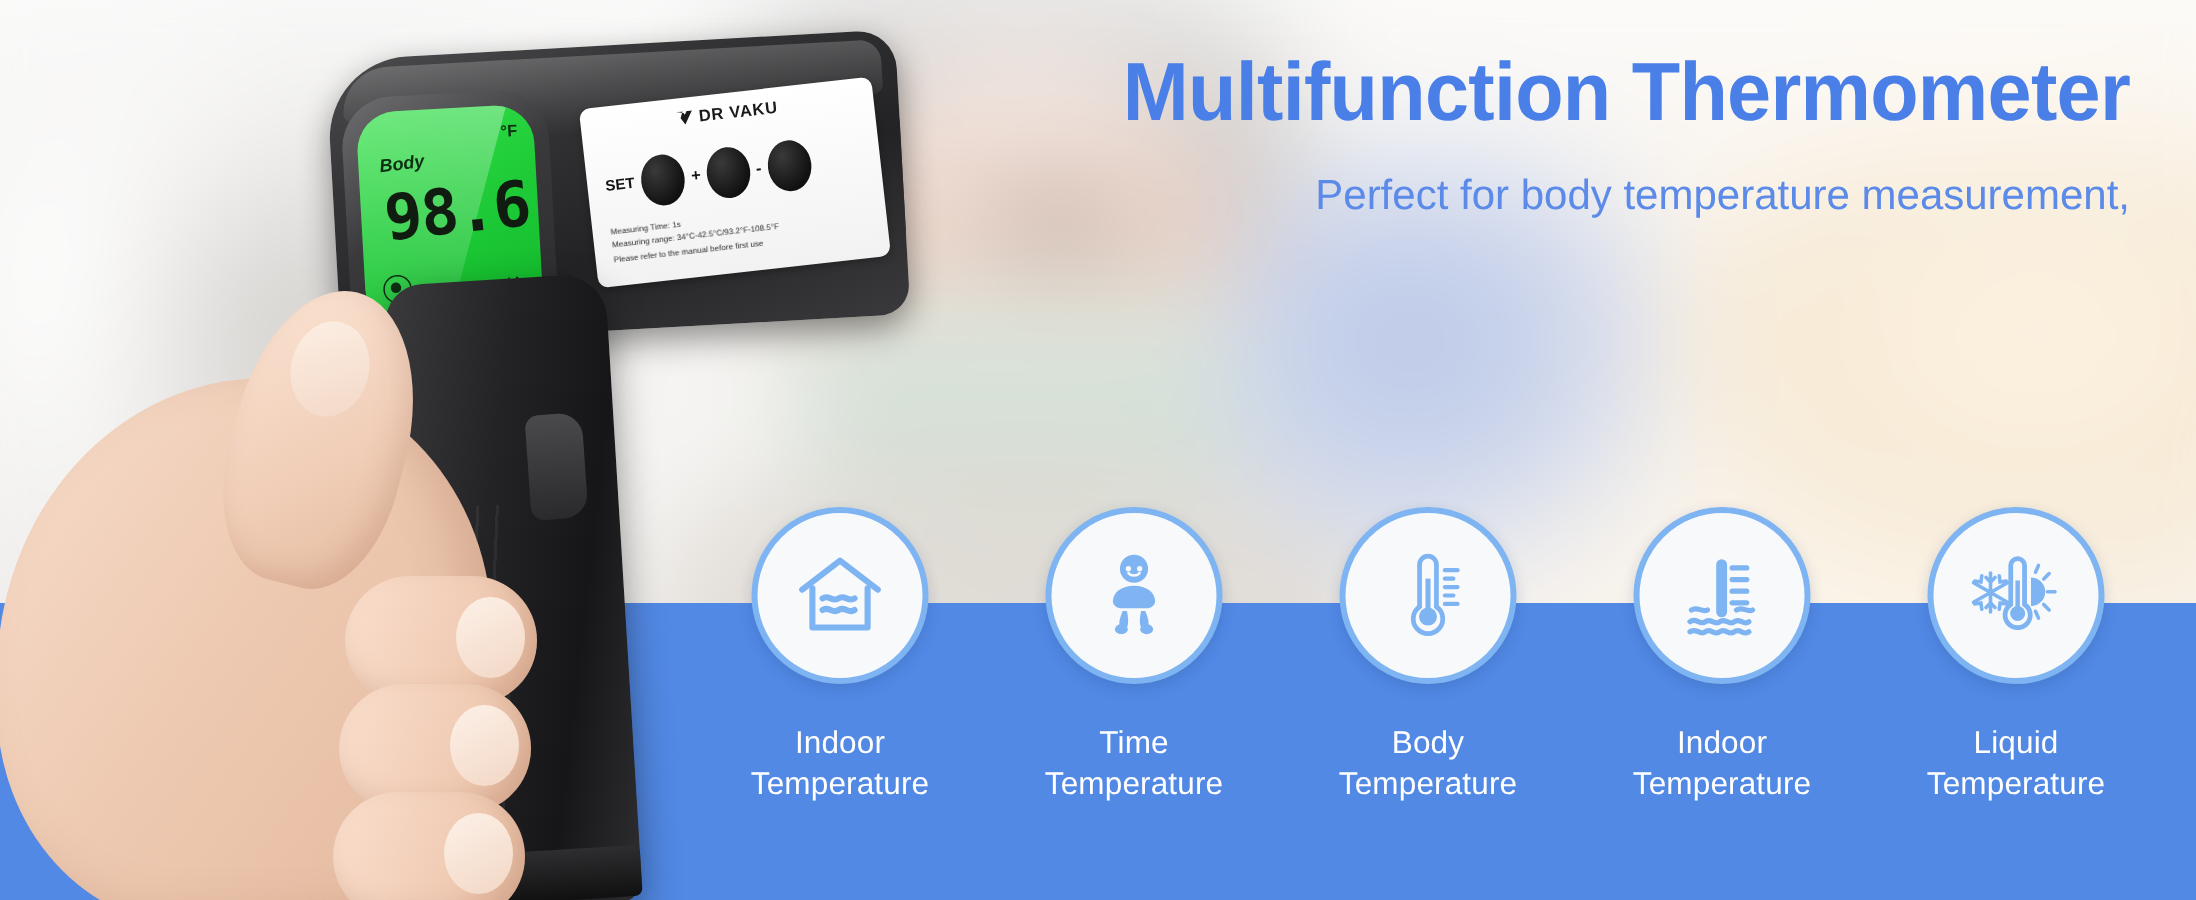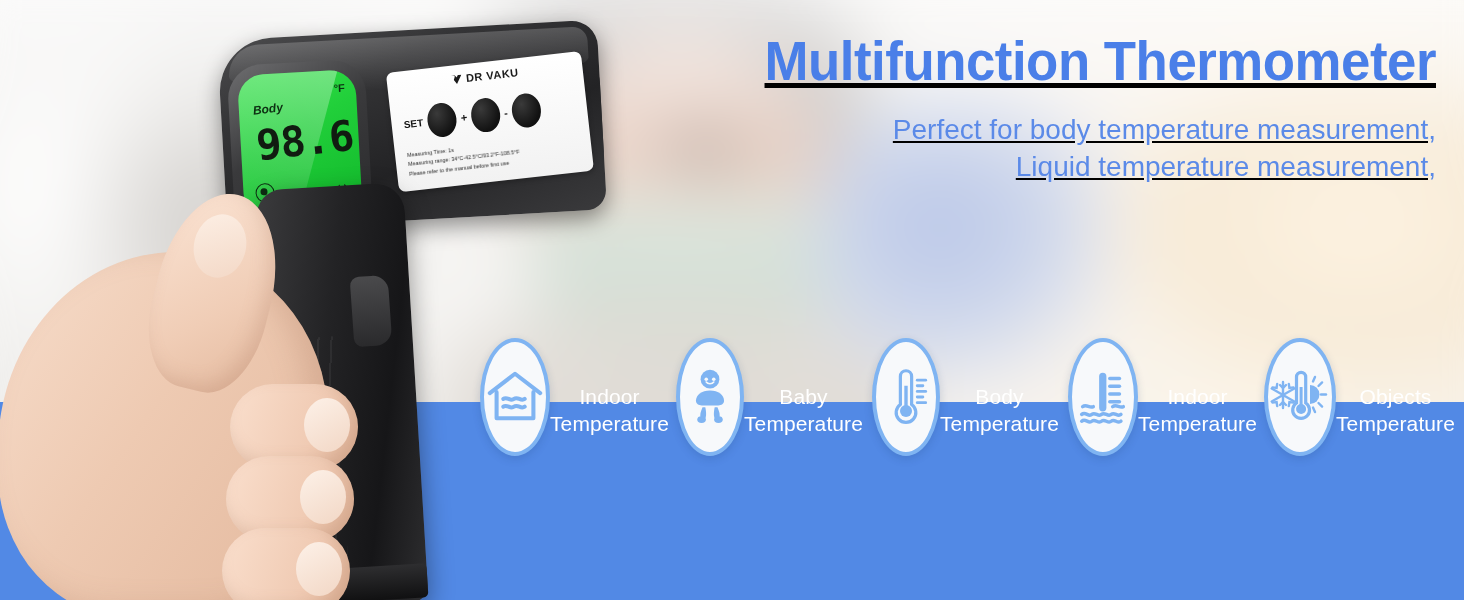--- a/index.html
+++ b/index.html
@@ -35,35 +35,35 @@
     background:radial-gradient(ellipse at 55% 50%,#fdf3e2 0%,#f7ead6 50%,rgba(247,234,214,0) 80%);}
   .bg-leftsoft{position:absolute;left:-60px;top:40px;width:330px;height:420px;border-radius:45%;
     background:radial-gradient(ellipse at 50% 50%,#ffffff 0%,#f2f1ef 55%,rgba(242,241,239,0) 80%);}
   .bg-shadowmid{position:absolute;left:120px;top:120px;width:260px;height:330px;border-radius:50%;
     background:radial-gradient(ellipse at 50% 50%,rgba(175,170,165,.45) 0%,rgba(175,170,165,0) 72%);}
 
   
   .blue-band{position:absolute;left:0;top:402px;width:1464px;height:198px;background:#5289e5;}
 
   
-  .headline{position:absolute;right:28px;top:32px;width:700px;text-align:right;text-decoration:underline;}
+  .headline{position:absolute;right:44px;top:32px;width:700px;text-align:right;}
   .title{
     font-size:55px;line-height:1.06;font-weight:bold;color:#4a7fe8;
     letter-spacing:-.5px;white-space:nowrap;
     transform:scaleX(.96);transform-origin:right center;
   }
   .subtitle{margin-top:22px;}
   .sub-line{
     font-size:28px;line-height:1.32;color:#5b8ae8;font-weight:400;white-space:nowrap;text-align:right;
   }
 
   
   .features{position:absolute;left:480px;top:338px;width:944px;height:230px;
     display:flex;justify-content:space-between;align-items:flex-start;}
-  .feature{width:160px;display:flex;flex-direction:row;align-items:center;}
+  .feature{width:160px;display:flex;flex-direction:column;align-items:center;}
   .f-circle{
     width:118px;height:118px;border-radius:50%;
     background:#f7f9fb;border:4px solid #7fb4f2;
     box-shadow:0 3px 9px rgba(30,60,110,.18);
     display:flex;align-items:center;justify-content:center;box-sizing:border-box;
   }
   .f-circle svg{display:block;}
   .f-label{
     margin-top:26px;color:#ffffff;font-size:21px;line-height:1.3;
     text-align:center;font-weight:400;letter-spacing:.1px;
@@ -183,21 +183,20 @@
       <div class="bg-topglow"></div>
     </div>
   </div>
 
   <div class="blue-band"></div>
 
   <div class="headline">
     <div class="title">Multifunction Thermometer</div>
     <div class="subtitle">
       <div class="sub-line">Perfect for body temperature measurement,</div>
-      <div class="sub-line">Liquid temperature measurement,</div>
     </div>
   </div>
 
   <div class="features">
 
     <div class="feature">
       <div class="f-circle">
         <svg width="62" height="62" viewBox="0 0 64 64" fill="none" stroke="#7fb4f2" stroke-width="4.2" stroke-linecap="round" stroke-linejoin="round">
           <path d="M6 28 L32 8 L58 28"></path>
           <path d="M13 27 V54 H51 V27"></path>
@@ -219,21 +218,21 @@
           <circle cx="36" cy="13" r="1.9" fill="#f7f9fb"></circle>
           <path d="M28 16c1.6 2.4 6.4 2.4 8 0" stroke="#f7f9fb" stroke-width="1.7" fill="none" stroke-linecap="round"></path>
           <path d="M32 25c9 0 15 5 15 11 0 3-3 5-6 5H23c-3 0-6-2-6-5 0-6 6-11 15-11z"></path>
           <path d="M24 43c-2 5-3 8-2 11 .8 2.6 4.6 2.4 5.4-.2.9-3 .4-6.6-.4-10.8z"></path>
           <path d="M40 43c2 5 3 8 2 11-.8 2.6-4.6 2.4-5.4-.2-.9-3-.4-6.6.4-10.8z"></path>
           <ellipse cx="23" cy="56" rx="4.6" ry="3.6"></ellipse>
           <ellipse cx="41" cy="56" rx="4.6" ry="3.6"></ellipse>
         </svg>
       </div>
       <div class="f-label">
-        <span>Baby</span><br>
+        <span>Time</span><br>
         <span>Temperature</span>
       </div>
     </div>
 
     <div class="feature">
       <div class="f-circle">
         <svg width="60" height="60" viewBox="0 0 64 64" fill="none" stroke="#7fb4f2" stroke-width="3.4" stroke-linecap="round">
           <path d="M26 10a6 6 0 0 1 12 0v30a10.5 10.5 0 1 1-12 0z"></path>
           <circle cx="32" cy="47" r="6.4" fill="#7fb4f2" stroke="none"></circle>
           <rect x="30.2" y="20" width="3.6" height="26" fill="#7fb4f2" stroke="none"></rect>
@@ -289,21 +288,21 @@
           <g stroke-width="2.4">
             <path d="M53 29.5h5"></path>
               <path d="M50.5 21l3.6-3.6"></path>
               <path d="M50.5 38l3.6 3.6"></path>
             <path d="M45 16.5l2-4.6"></path>
               <path d="M45 42.5l2 4.6"></path>
           </g>
         </svg>
       </div>
       <div class="f-label">
-        <span>Objects</span><br>
+        <span>Liquid</span><br>
         <span>Temperature</span>
       </div>
     </div>
 
   </div>
 
   <div class="device">
 
     <div class="dev-nose"></div>
 

